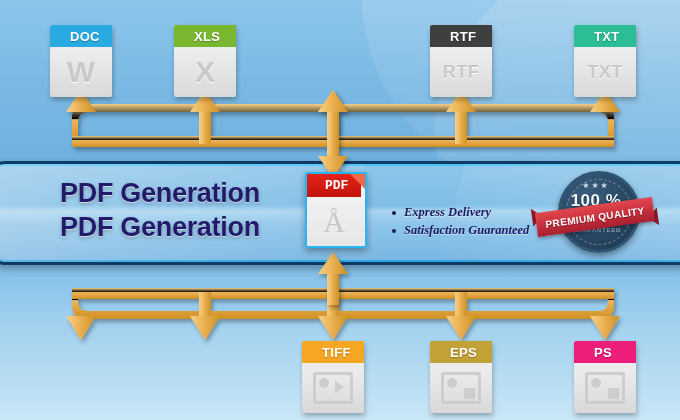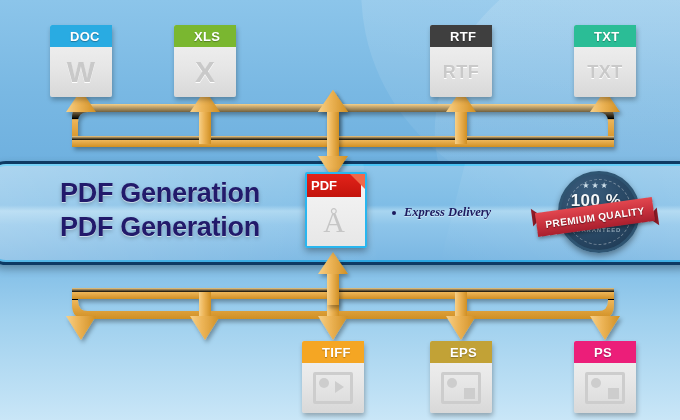--- a/index.html
+++ b/index.html
@@ -78,21 +78,21 @@
 
   
   .pdficon{position:absolute;left:305px;top:172px;width:58px;height:72px;z-index:8;
     border:2px solid #29b6ef;border-radius:2px;
     background:linear-gradient(180deg,#f6f6f6 0%,#e7e7e7 100%);
     box-shadow:0 3px 7px rgba(0,0,0,.35);}
   .pdficon .phdr{position:absolute;left:0;top:0;width:54px;height:23px;
     background:linear-gradient(180deg,#e2231a 0%,#c3140c 100%);}
   .pdficon .pfold{position:absolute;right:0;top:0;width:0;height:0;
     border-left:15px solid transparent;border-top:15px solid #f0694a;}
-  .pdficon .ptxt{position:absolute;left:4px;top:4px;font-size:13px;font-weight:bold;color:#fff;}
+  .pdficon .ptxt{position:absolute;left:18px;top:4px;font-size:13px;font-weight:bold;color:#fff;font-family:Liberation Mono, monospace;}
   .pdficon .acro{position:absolute;left:0;top:26px;width:54px;height:44px;
     display:flex;align-items:center;justify-content:center;
     font-size:30px;color:#c6c6c6;font-family:"Liberation Serif",serif;}
 
   
   .arrowsvg{position:absolute;left:0;top:0;width:680px;height:420px;z-index:3;pointer-events:none;}
 
   
   .badge{position:absolute;left:536px;top:167px;width:118px;height:86px;z-index:9;}
   .badge .disc{position:absolute;left:22px;top:4px;width:76px;height:76px;border-radius:50%;
@@ -235,20 +235,21 @@
     <div class="band-gloss2"></div>
   </div>
 
   <div class="headline">
     <div>PDF Generation</div>
     <div>PDF Generation</div>
   </div>
 
   <ul class="bullets">
     <li>Express Delivery</li>
+    <li>Satisfaction Guaranteed</li>
   </ul>
 
   <div class="pdficon">
     <div class="phdr"></div>
     <div class="pfold"></div>
     <div class="ptxt">PDF</div>
     <div class="acro">Å</div>
   </div>
 
   <div class="badge">

